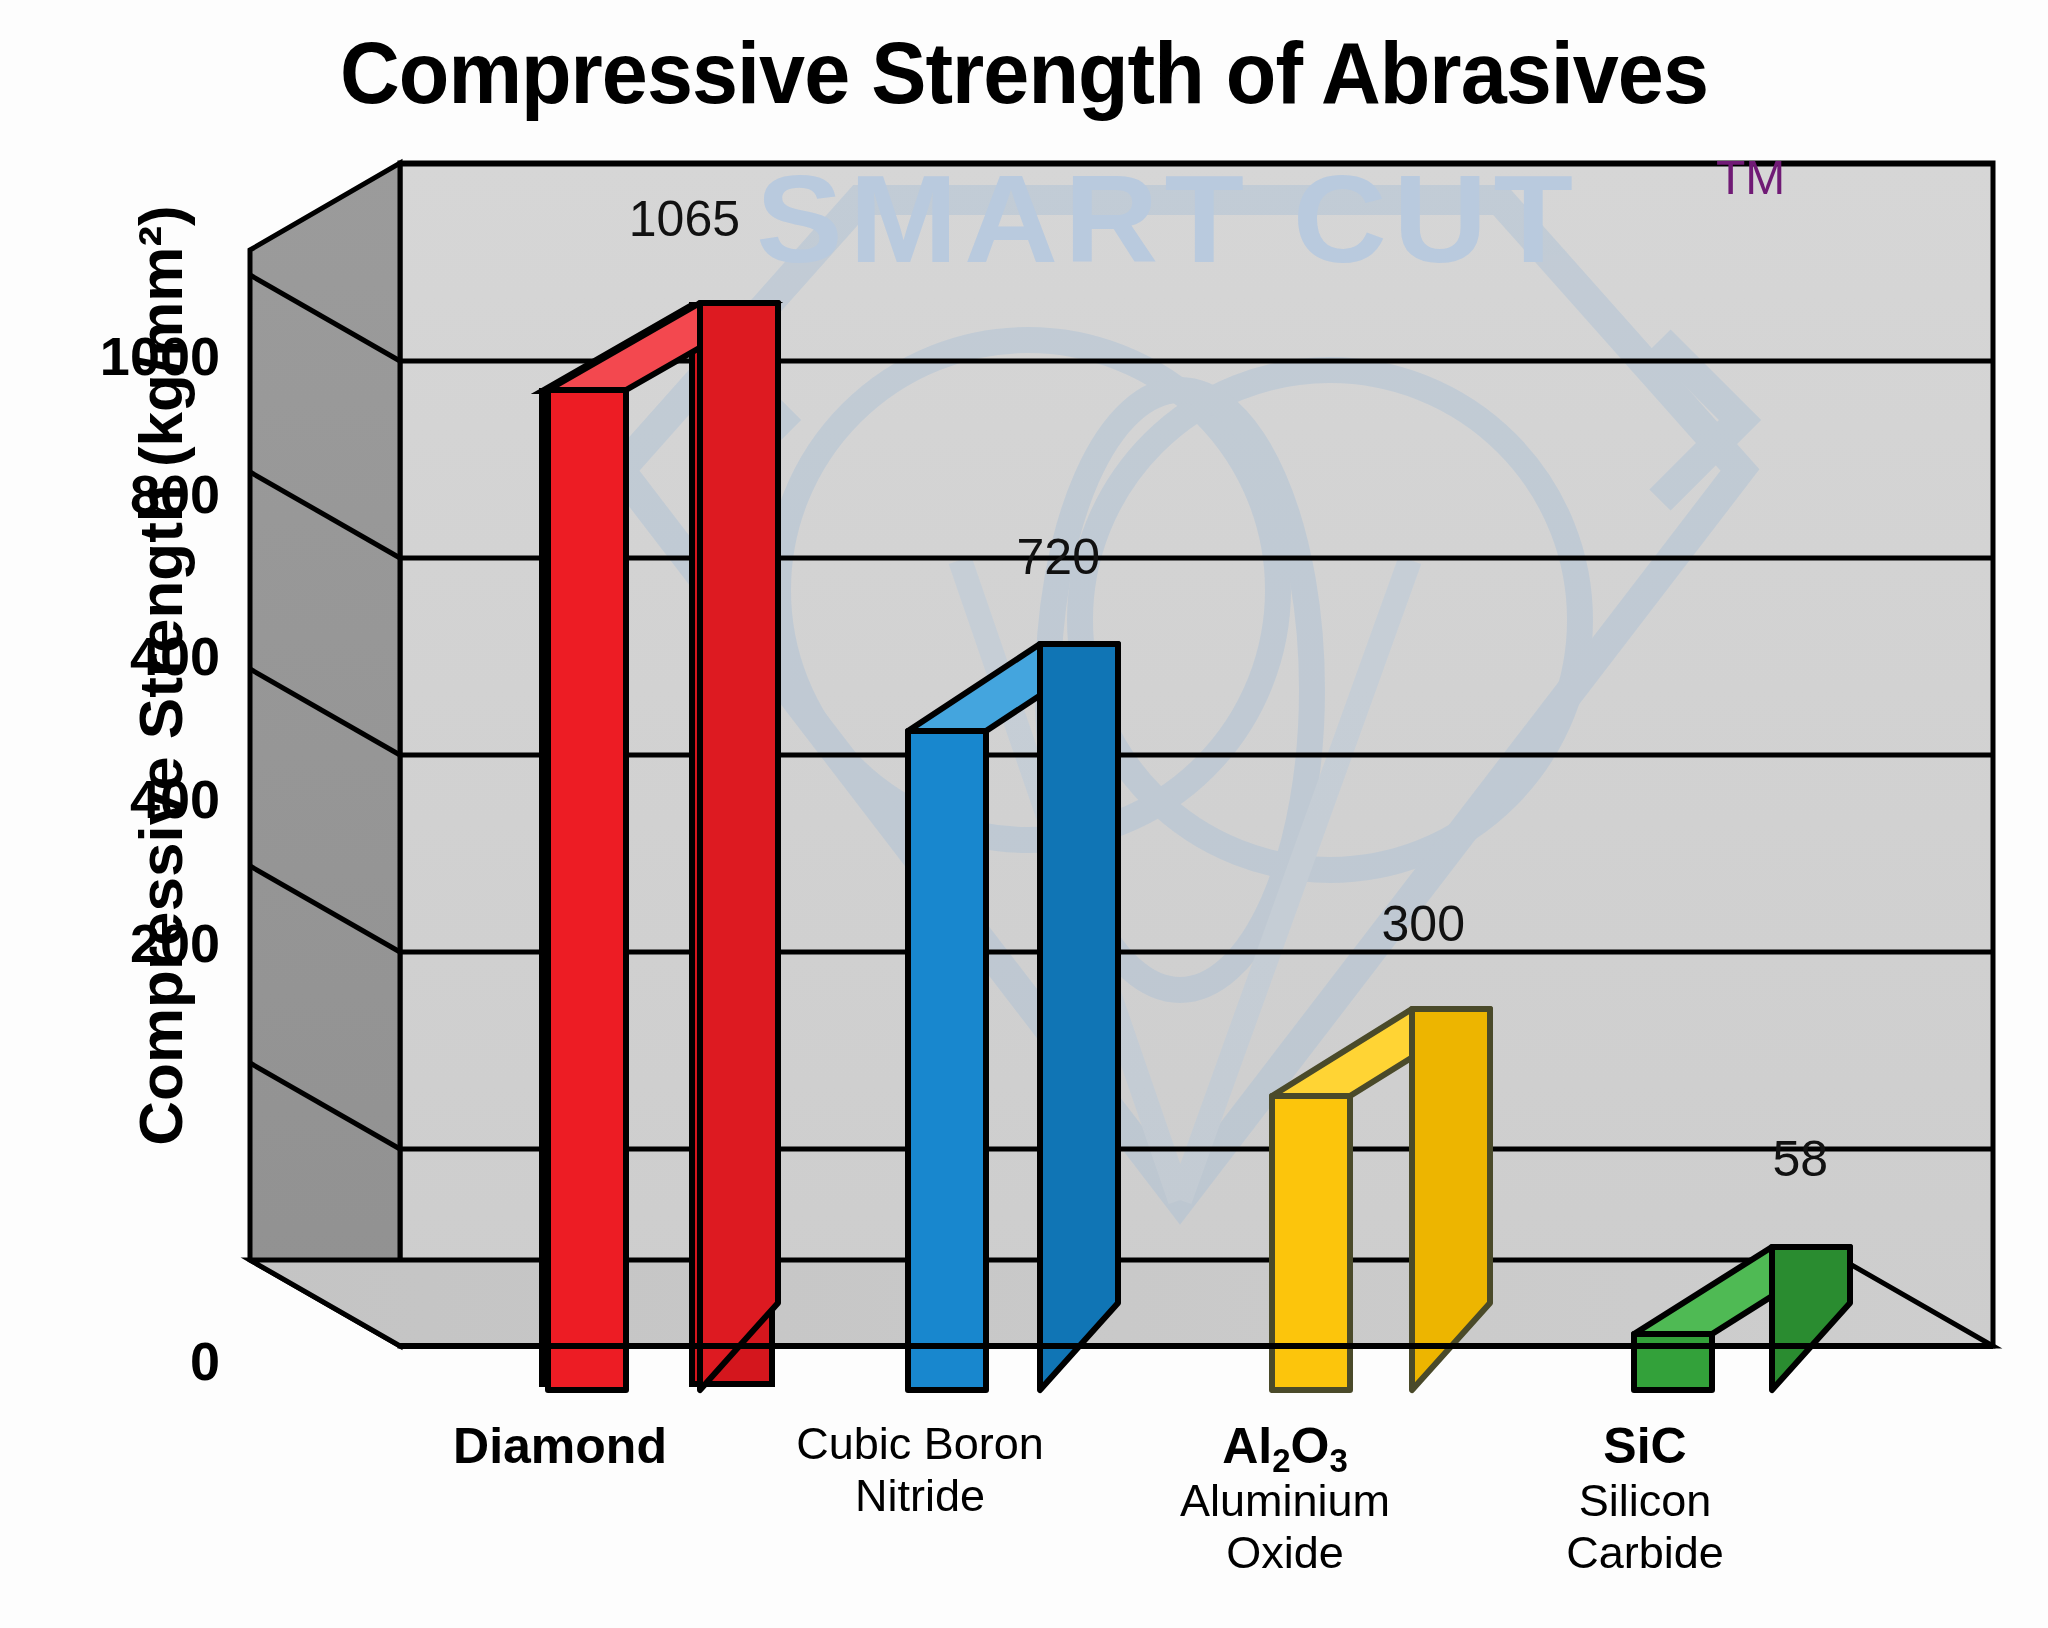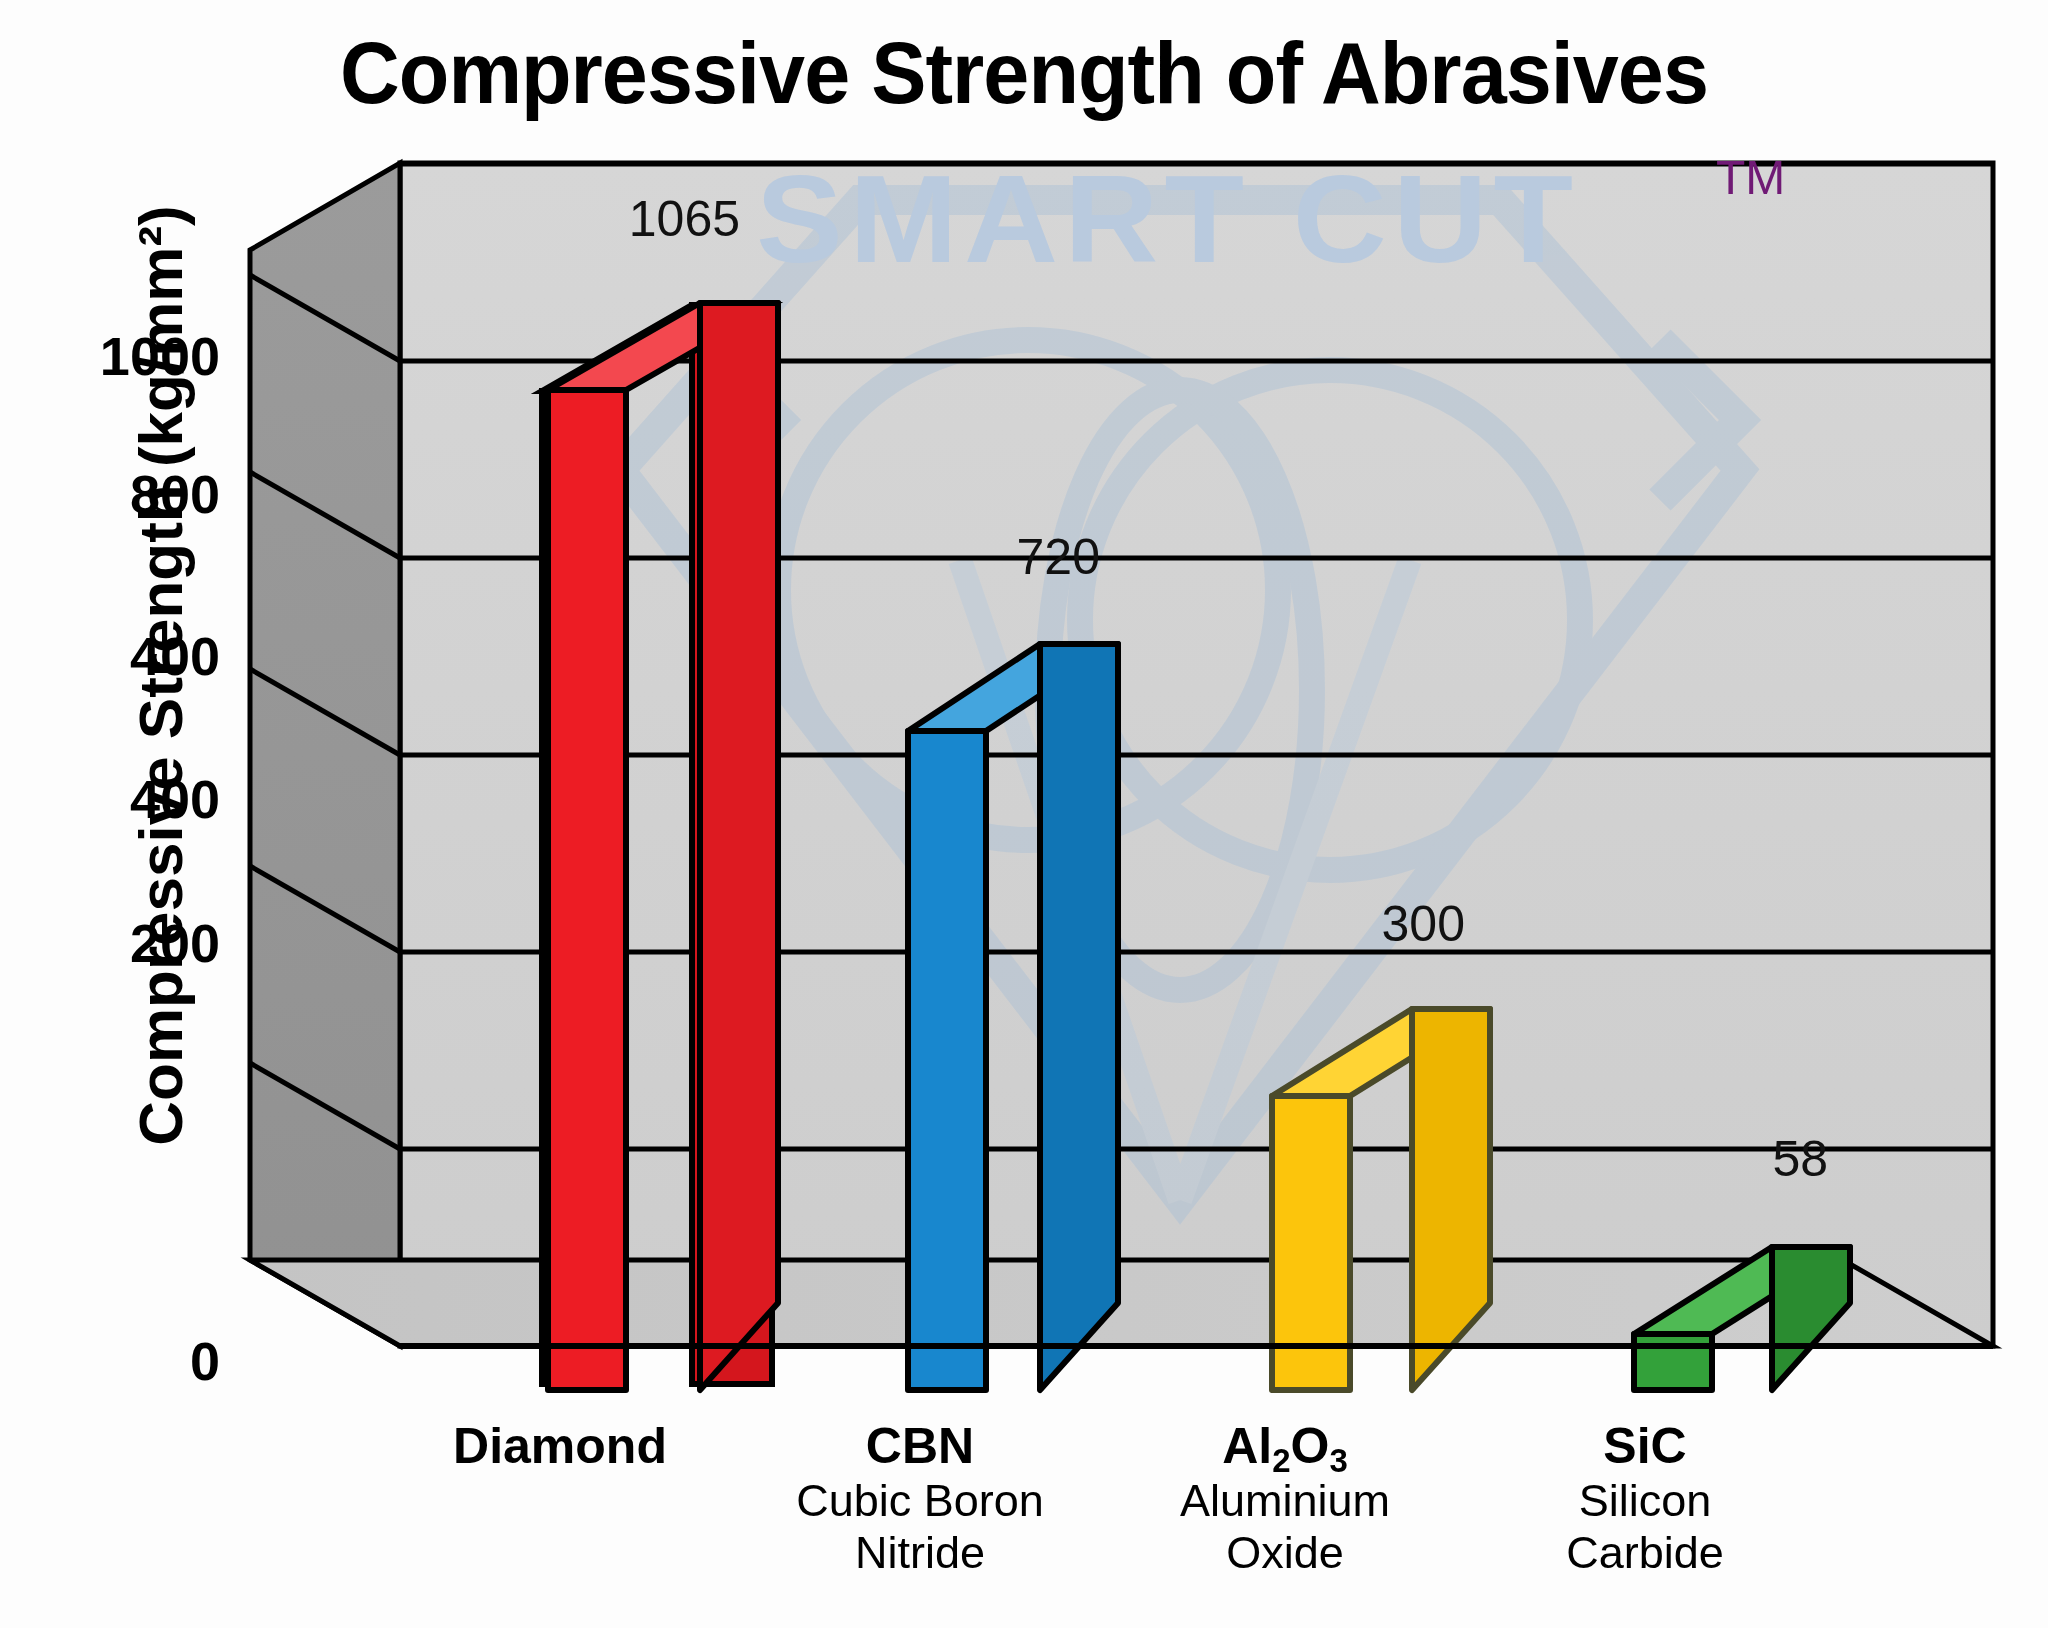--- a/index.html
+++ b/index.html
@@ -236,21 +236,20 @@
   <div class="vlabel" style="left: 460px; top: 190px; width: 280px;">1065</div>
   <div class="vlabel" style="left: 820px; top: 528px; width: 280px;">720</div>
   <div class="vlabel" style="left: 1185px; top: 895px; width: 280px;">300</div>
   <div class="vlabel" style="left: 1548px; top: 1130px; width: 280px;">58</div>
 
   <div class="catbox" style="left: 350px; top: 1418px;">
     <div class="cat-main">Diamond</div>
   </div>
 
   <div class="catbox" style="left: 710px; top: 1418px;">
-    <div class="cat-main">CBN</div>
     <div class="cat-sub">Cubic Boron</div>
     <div class="cat-sub">Nitride</div>
   </div>
 
   <div class="catbox" style="left: 1075px; top: 1418px;">
     <div class="cat-main"><span>Al<sub>2</sub>O<sub>3</sub></span></div>
     <div class="cat-sub">Aluminium</div>
     <div class="cat-sub">Oxide</div>
   </div>
 

